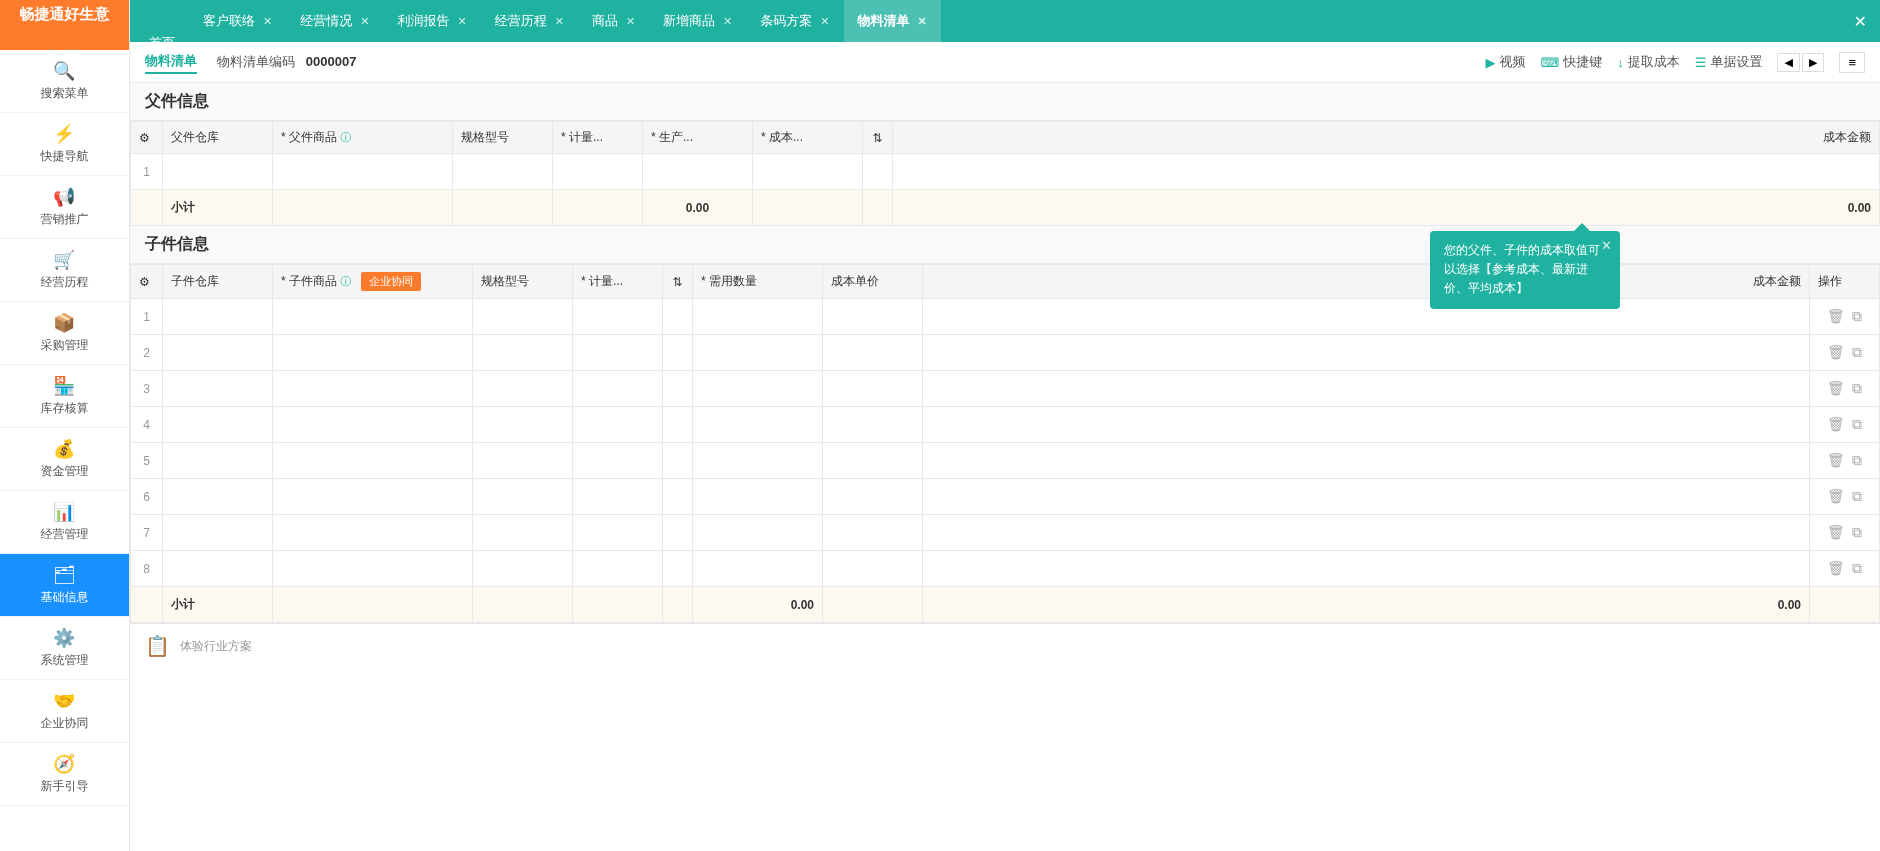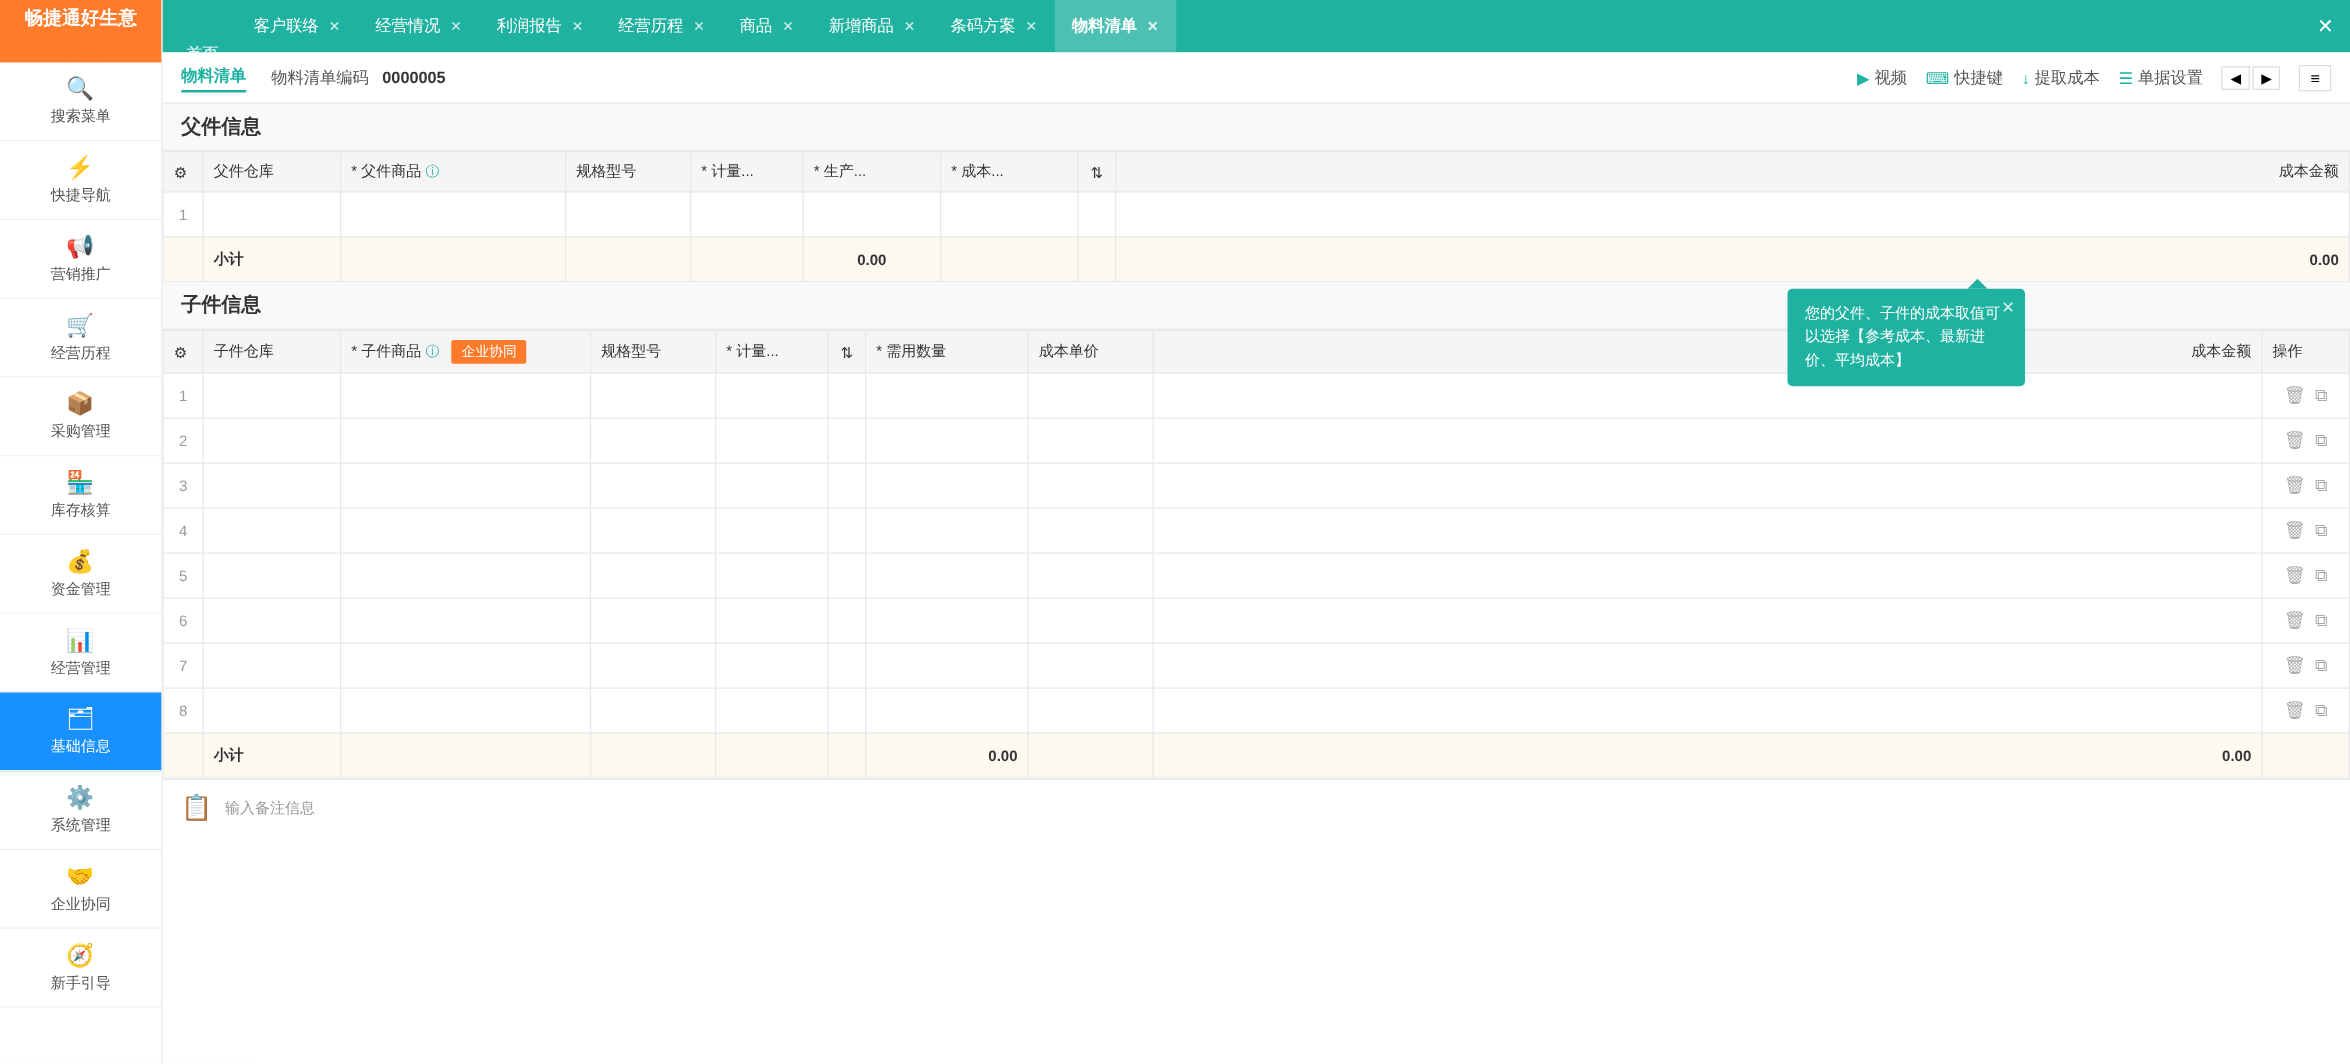--- a/index.html
+++ b/index.html
@@ -441,21 +441,21 @@
     <button class="close-nav-btn">✕</button>
   </div>
 
   <div class="content">
 
     <div class="sub-header">
       <span class="sub-header-tab active">物料清单</span>
       <span class="sub-header-tab">
         <span>物料清单编码</span>
         &nbsp;
-        <span style="color:#333;font-weight:bold;">0000005</span>
+        <span style="color:#333;font-weight:bold;">0000007</span>
       </span>
       <div class="sub-header-actions">
         <span>
           <span style="color:#20b2a0;">▶</span>
           <span>视频</span>
         </span>
         <span>
           <span style="color:#20b2a0;">⌨</span>
           <span>快捷键</span>
         </span>
@@ -674,18 +674,18 @@
   <td style="text-align:right;">0.00</td>
   <td></td>
   <td style="text-align:right;">0.00</td>
   <td></td>
 </tr>
           </tbody>
       </table>
 
       <div class="bottom-area">
         <span class="bottom-icon">📋</span>
-        <span class="bottom-text">输入备注信息</span>
+        <span class="bottom-text">体验行业方案</span>
       </div>
 
     </div>
   </div>
 </div>
 
 </body></html>

